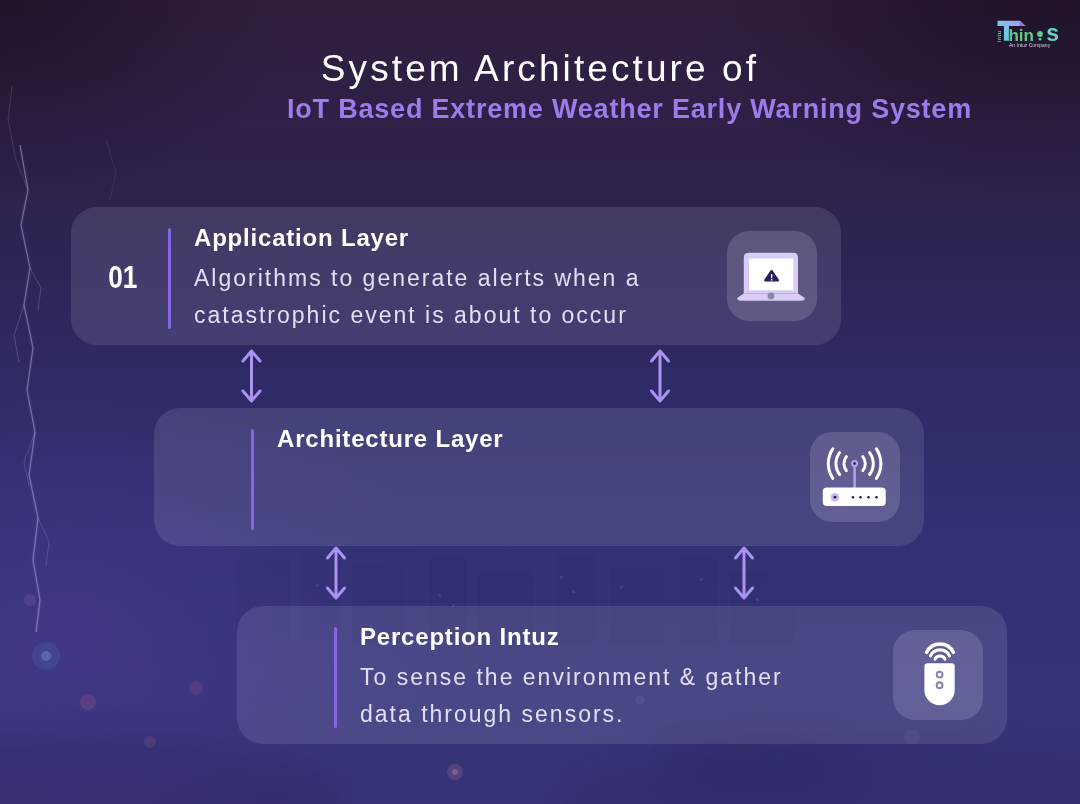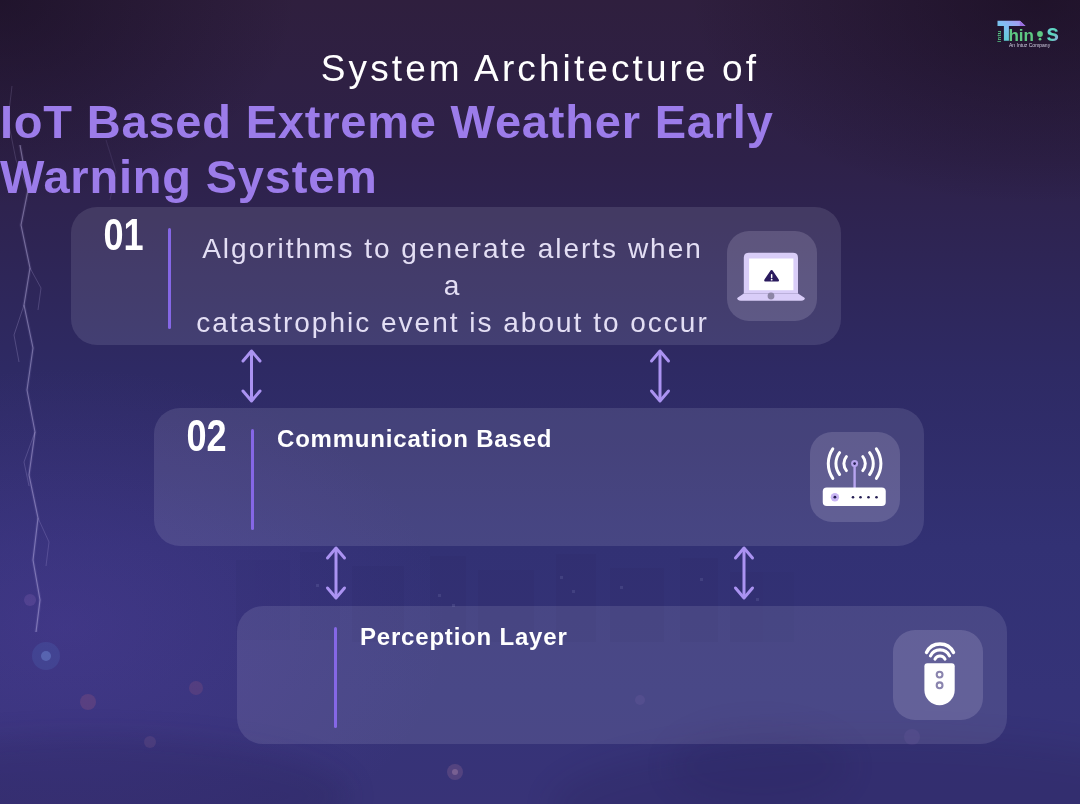--- a/index.html
+++ b/index.html
@@ -11,39 +11,39 @@
       radial-gradient(ellipse 620px 420px at 6% 78%, rgba(108,72,190,0.22), rgba(0,0,0,0) 62%),
       radial-gradient(ellipse 560px 330px at 96% 0%, rgba(16,6,22,0.50), rgba(0,0,0,0) 62%),
       radial-gradient(ellipse 480px 330px at 0% 0%, rgba(14,6,22,0.45), rgba(0,0,0,0) 62%),
       linear-gradient(180deg, #2f1f3e 0%, #2e2149 20%, #2e2a64 46%, #323174 68%, #353378 86%, #383377 100%);
   }
   .bglayer { position:absolute; left:0; top:0; width:1080px; height:804px; pointer-events:none; }
 
   
   .t1 { position:absolute; top:48px; left:0; width:1080px; text-align:center;
         color:#ffffff; font-size:37px; font-weight:500; letter-spacing:3.1px; }
-  .t2 { position:absolute; top:94px; left:0; width:972px; text-align:left;
-        color:#9c7cea; font-size:47px; font-weight:700; letter-spacing:0.8px; }
+  .t2 { position:absolute; top:94px; left:0; width:972px; text-align:right;
+        color:#9c7cea; font-size:27px; font-weight:700; letter-spacing:0.8px; }
 
   
   .card { position:absolute; width:770px; height:138px; border-radius:26px;
           background:rgba(235,235,255,0.115); }
   #card1 { left:71px;  top:207px; }
   #card2 { left:154px; top:408px; }
   #card3 { left:237px; top:606px; }
   .num  { position:absolute; left:0; top:0; width:104px; height:100%;
-          display:flex; align-items:flex-start; justify-content:center;
-          color:#ffffff; font-size:44px; font-weight:700; }
+          display:flex; align-items:center; justify-content:center;
+          color:#ffffff; font-size:32px; font-weight:700; }
   .num span { display:inline-block; transform:scaleX(0.82); }
   .vline { position:absolute; left:97px; top:21px; bottom:16px; width:3px;
            border-radius:2px; background:#8567e6; }
   .content { position:absolute; left:123px; top:16px; right:130px; }
   .content h3 { color:#ffffff; font-size:24px; line-height:30px; font-weight:700; letter-spacing:0.8px; }
-  .content p  { color:#e3def4; font-size:28px; line-height:37px; font-weight:400;
-                margin-top:7px; letter-spacing:2.0px;text-align:center; }
+  .content p  { color:#e3def4; font-size:23px; line-height:37px; font-weight:400;
+                margin-top:7px; letter-spacing:2.0px; }
   .iconbox { position:absolute; right:24px; top:50%; margin-top:-45px; width:90px; height:90px;
              border-radius:22px; background:rgba(240,238,255,0.155); }
   .iconbox svg { position:absolute; left:0; top:0; }
   .num { padding-top:3px; }
 </style>
 </head>
 <body>
 
 <svg class="bglayer" width="1080" height="804" viewBox="0 0 1080 804">
   <defs>
@@ -142,44 +142,42 @@
 
 <div class="t1">System Architecture of</div>
 <div class="t2">IoT Based Extreme Weather Early Warning System</div>
 
 <div class="card" id="card1">
   <div class="num">
       <span>01</span>
     </div>
   <div class="vline"></div>
   <div class="content">
+    <h3>Application Layer</h3>
     <p>Algorithms to generate alerts when a<br>catastrophic event is about to occur</p>
   </div>
   <div class="iconbox">
     <svg width="90" height="90" viewBox="0 0 90 90">
       <g transform="translate(0 1.8)">
       <path d="M16.8 25 q0-5 5-5 h44.2 q5 0 5 5 v35.6 h-54.2 z" fill="#d9cdf8"></path>
       <rect x="22.1" y="25.7" width="44.3" height="31.7" fill="#ffffff"></rect>
       <path d="M16.8 60.6 L10.9 64.6 q-1.5 1.2 0 2.4 q1 1 3 1 h60.2 q2 0 3-1 q1.5-1.2 0-2.4 L71 60.6 z" fill="#d9cdf8"></path>
       <circle cx="44" cy="63.2" r="3.4" fill="#8d86a6"></circle>
       <path d="M42.9 38.6 q1.7-2.6 3.4 0 l5.3 7.8 q1.3 2.3-1.4 2.3 h-11.2 q-2.7 0-1.4-2.3 z" fill="#2a1a5e"></path>
       <rect x="43.9" y="41.2" width="1.5" height="4.2" rx="0.75" fill="#ffffff"></rect>
       <circle cx="44.65" cy="46.9" r="0.9" fill="#ffffff"></circle>
       </g>
     </svg>
   </div>
 </div>
 
 <div class="card" id="card2">
-  <div class="num">
-      <span>02</span>
-    </div>
   <div class="vline"></div>
   <div class="content">
-    <h3>Communication Based</h3>
+    <h3>Architecture Layer</h3>
   </div>
   <div class="iconbox">
     <svg width="90" height="90" viewBox="0 0 90 90">
       <line x1="44.6" y1="32" x2="44.6" y2="56" stroke="#b7a4ef" stroke-width="2.4"></line>
       <circle cx="44.6" cy="31.6" r="3.5" fill="#b7a4ef"></circle>
       <circle cx="44.6" cy="31.6" r="1.3" fill="#241d52"></circle>
       <g stroke="#ffffff" stroke-width="3" fill="none" stroke-linecap="round">
         <path d="M36.4 24.6 A11 11 0 0 0 36.4 38.6"></path>
         <path d="M29.6 20.7 A18 18 0 0 0 29.6 42.5"></path>
         <path d="M22.8 16.8 A26.5 26.5 0 0 0 22.8 46.4"></path>
@@ -194,21 +192,22 @@
       <circle cx="50.5" cy="65.2" r="1.3" fill="#241d52"></circle>
       <circle cx="58.5" cy="65.2" r="1.3" fill="#241d52"></circle>
       <circle cx="66.5" cy="65.2" r="1.3" fill="#241d52"></circle>
     </svg>
   </div>
 </div>
 
 <div class="card" id="card3">
   <div class="vline"></div>
   <div class="content">
-    <h3>Perception Layer</h3>
+    <h3>Perception Intuz</h3>
+    <p>To sense the environment &amp; gather<br>data through sensors.</p>
   </div>
   <div class="iconbox">
     <svg width="90" height="90" viewBox="0 0 90 90">
       <g stroke="#ffffff" fill="none" stroke-linecap="round">
         <path d="M33.5 22.4 A15 15 0 0 1 60.5 22.4" stroke-width="3.4"></path>
         <path d="M37.5 25.9 A10.5 10.5 0 0 1 56.5 25.9" stroke-width="3.2"></path>
         <path d="M42 29.1 A5.5 5.5 0 0 1 52 29.1" stroke-width="3"></path>
       </g>
       <path d="M31.4 36.3 q0-3 3-3 h24.3 q3 0 3 3 v23.7 a15.15 15.15 0 0 1 -30.3 0 z" fill="#ffffff"></path>
       <circle cx="46.6" cy="44.6" r="2.9" fill="none" stroke="#8a84ae" stroke-width="2.1"></circle>

